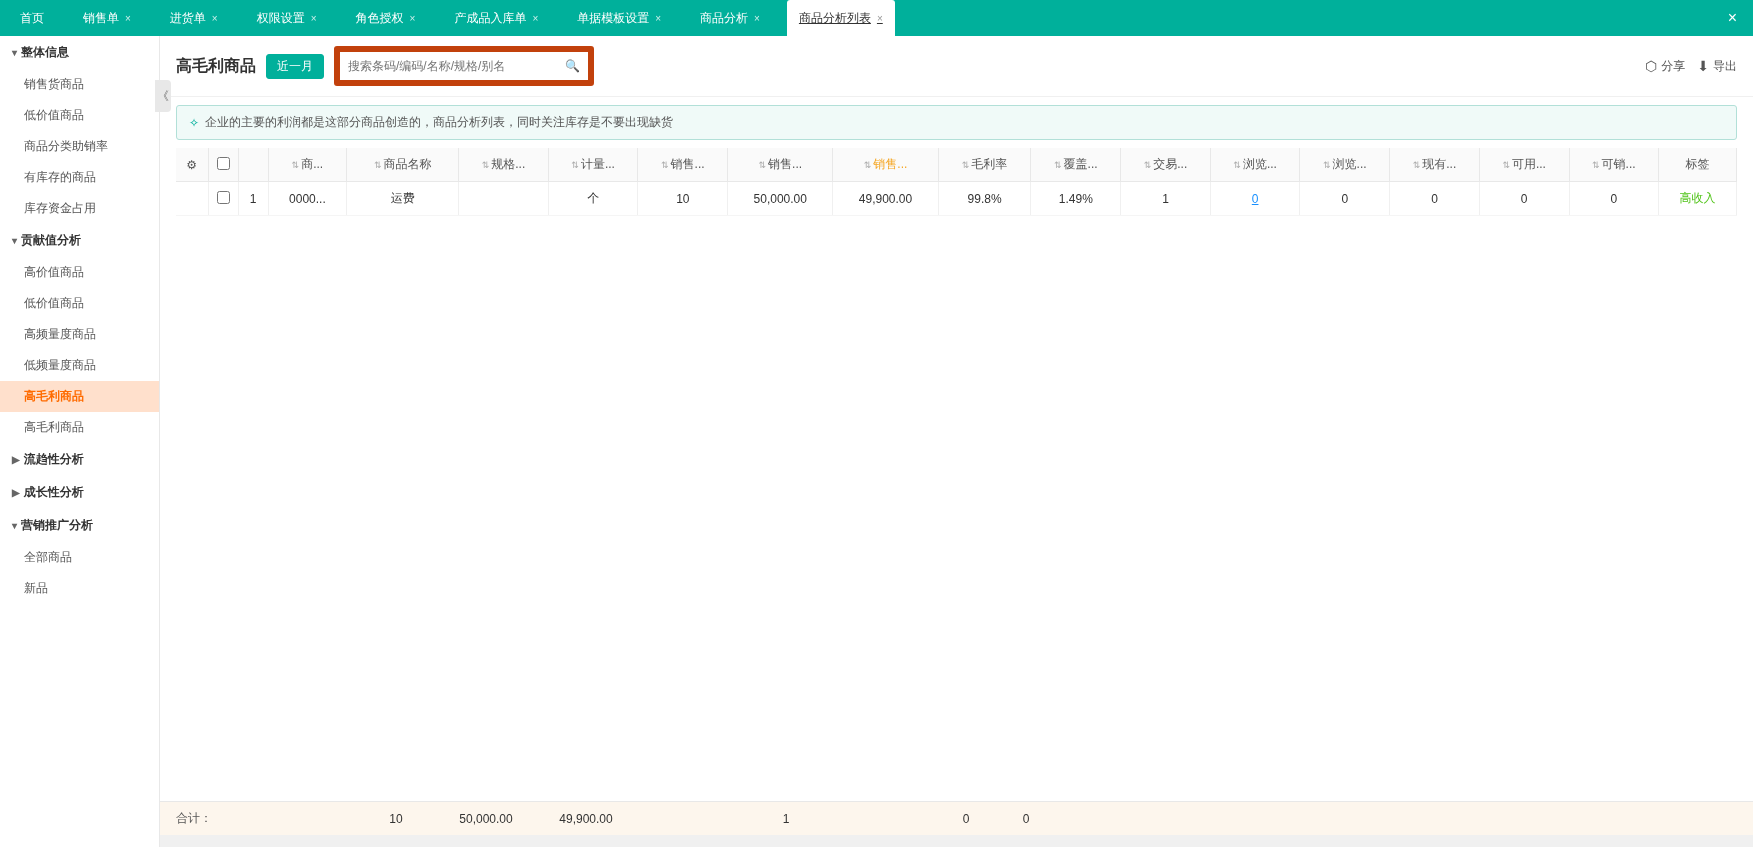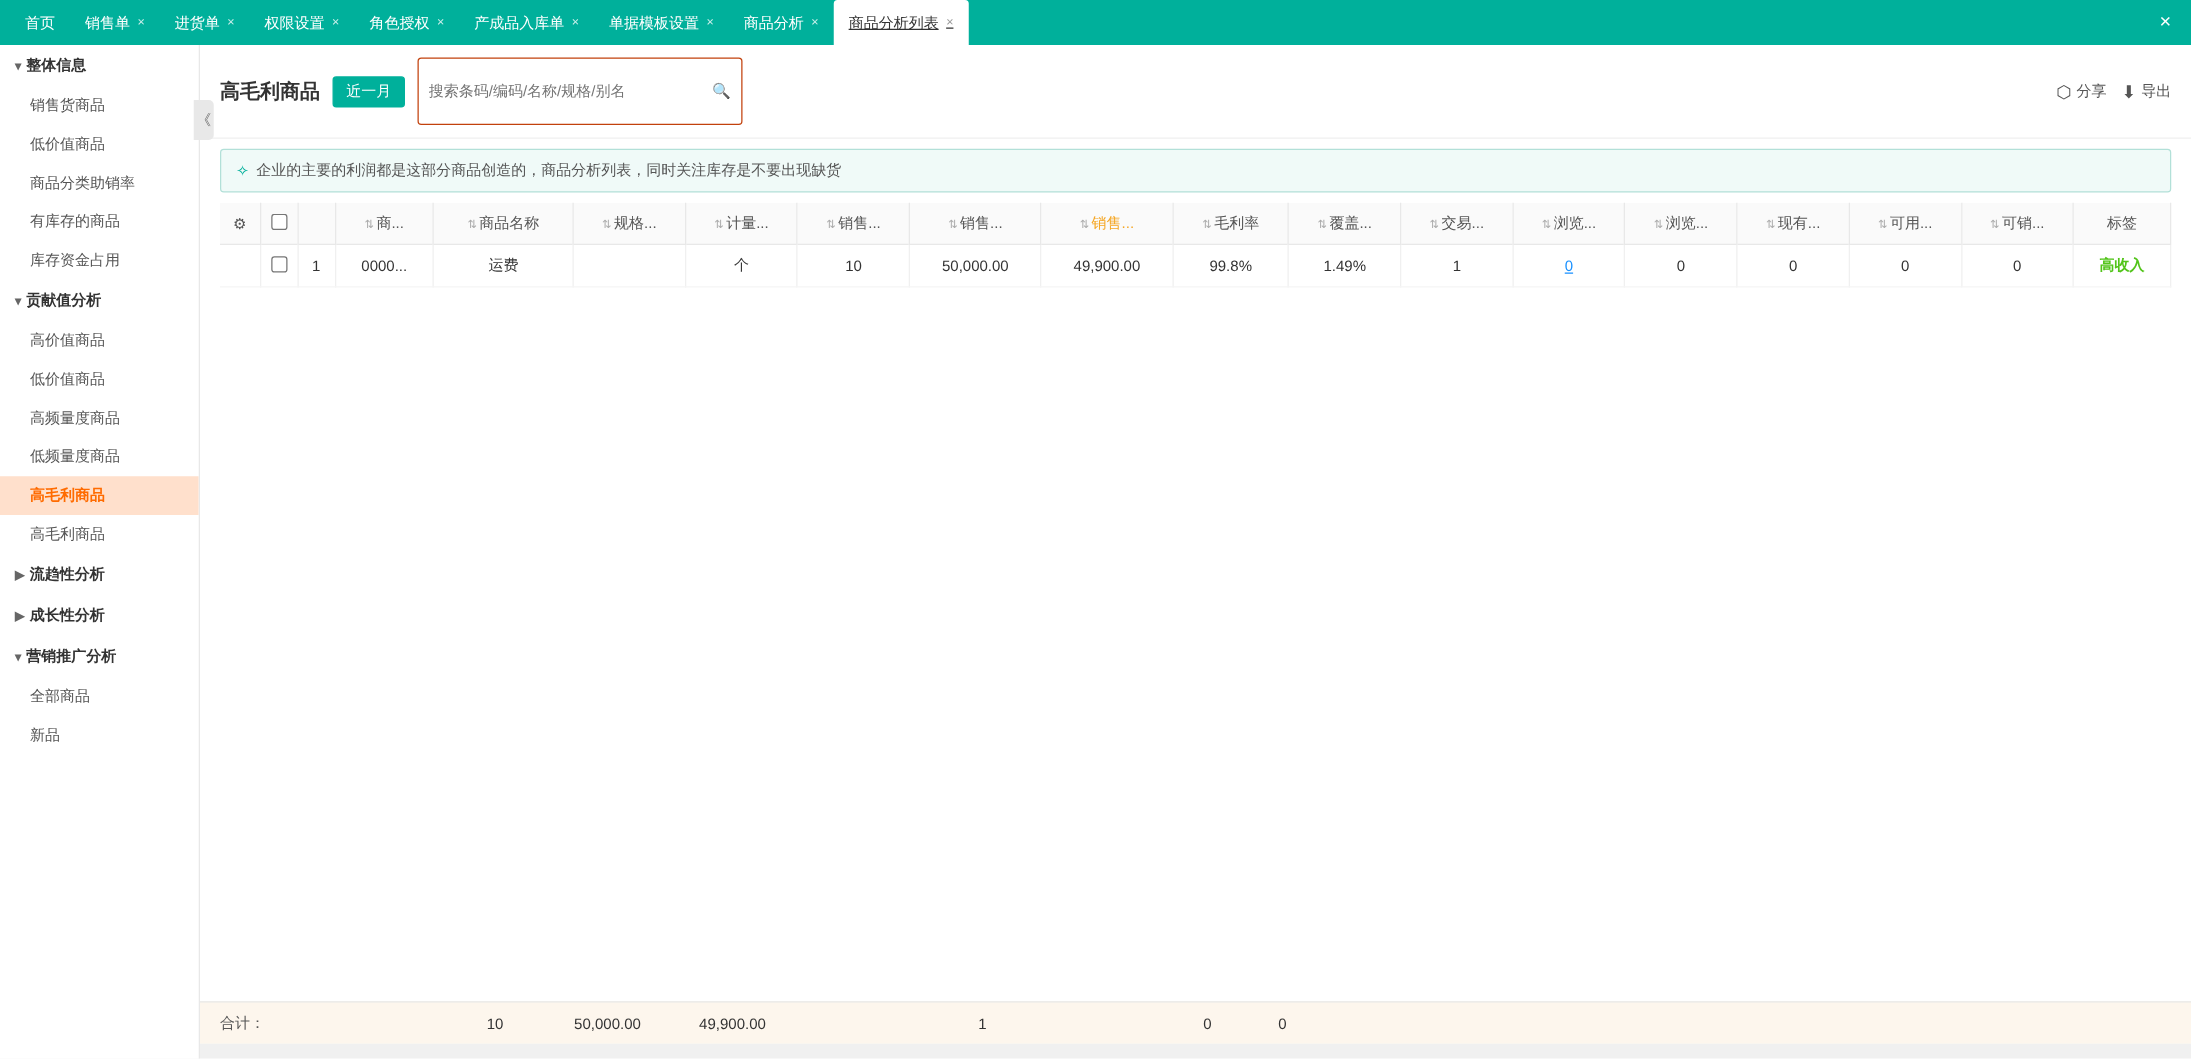--- a/index.html
+++ b/index.html
@@ -5,21 +5,21 @@
     * { box-sizing: border-box; margin: 0; padding: 0; font-family: 'Microsoft YaHei', Arial, sans-serif; font-size: 12px; }
     body { background: #f5f5f5; overflow: hidden; width: 1753px; height: 847px; }
 
     
     .top-nav {
       display: flex;
       align-items: center;
       background: #00b09b;
       height: 36px;
       padding: 0 8px;
-      gap: 0;
+      gap: 15px;
     }
     .top-nav .nav-item {
       padding: 4px 12px;
       color: #fff;
       cursor: pointer;
       border-radius: 3px 3px 0 0;
       white-space: nowrap;
       font-size: 13px;
       height: 36px;
       display: flex;
@@ -114,23 +114,23 @@
       font-size: 12px;
       background: #fff;
     }
     .filter-btn.active {
       background: #00b09b;
       color: #fff;
     }
     .search-box {
       display: flex;
       align-items: center;
-      border: 1px solid #c2410c;
+      border: 6px solid #c2410c;
       border-radius: 3px;
-      padding: 19px 8px;
+      padding: 7px 8px;
       gap: 6px;
       flex: 1;
       max-width: 260px;
     }
     .search-box input {
       border: none;
       outline: none;
       font-size: 12px;
       color: #999;
       width: 100%;
@@ -191,21 +191,21 @@
     }
     th .col-sort { color: #aaa; font-size: 9px; margin-right: 2px; }
     td {
       padding: 8px 6px;
       text-align: center;
       color: #333;
       border-bottom: 1px solid #f5f5f5;
       border-right: 1px solid #f0f0f0;
       white-space: nowrap;
     }
-    td.tag-cell { color: #52c41a; font-weight: bold; }
+    td.tag-cell { color: #52c41a; font-weight: normal; }
     td.link-cell { color: #1890ff; text-decoration: underline; cursor: pointer; }
 
     
     .table-footer {
       display: flex;
       align-items: center;
       padding: 8px 16px;
       background: #fdf6ed;
       border-top: 1px solid #e8e8e8;
       font-size: 12px;

